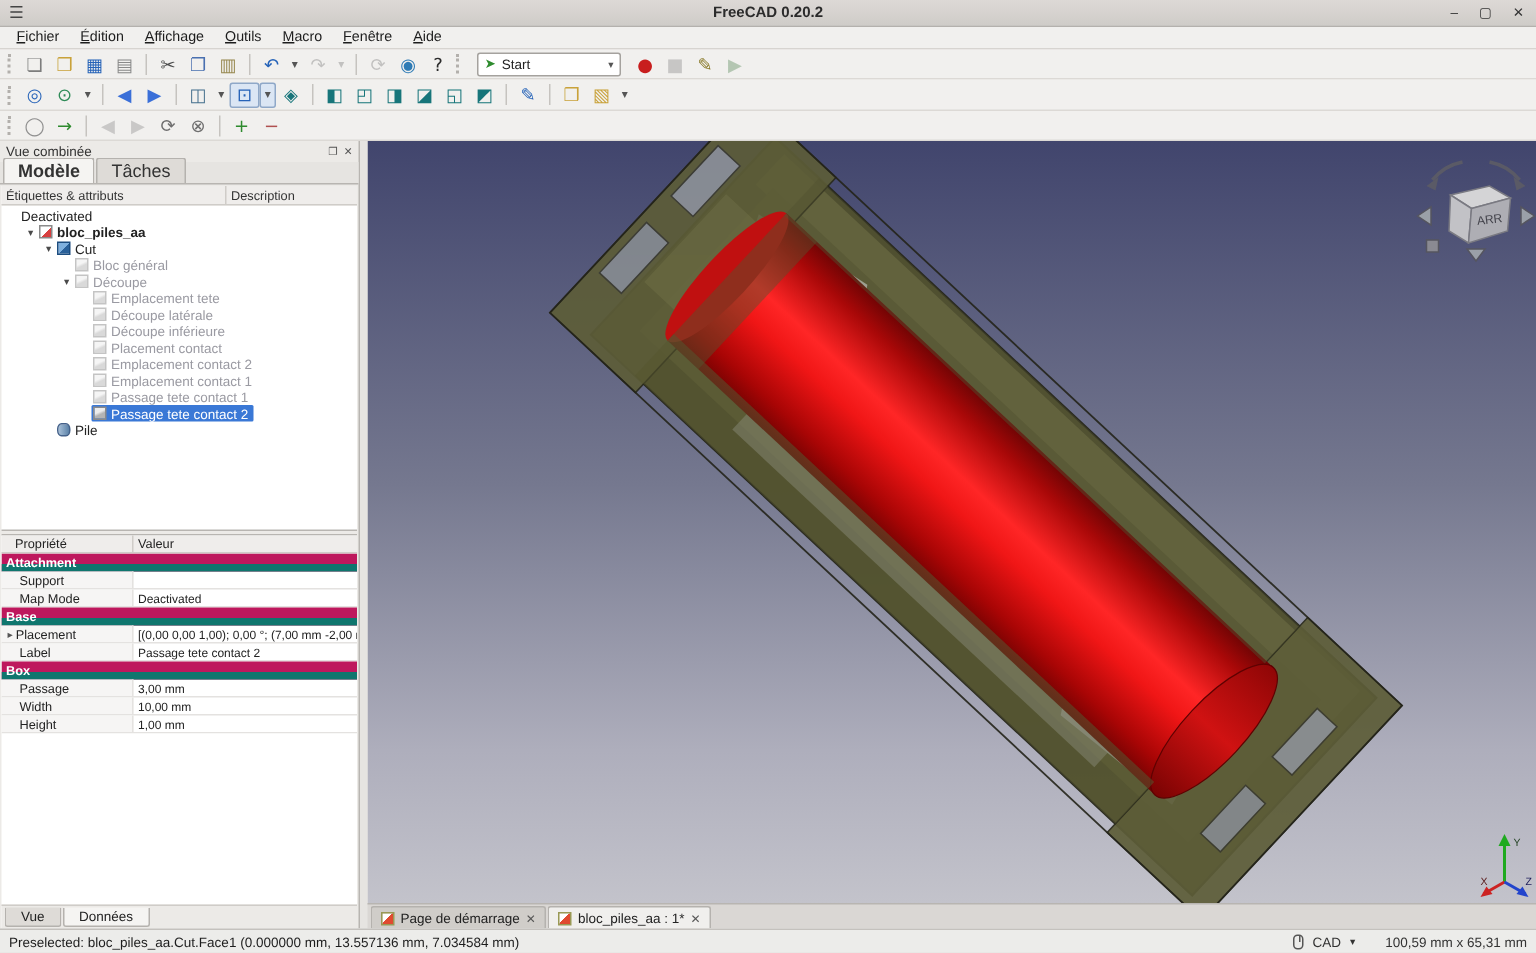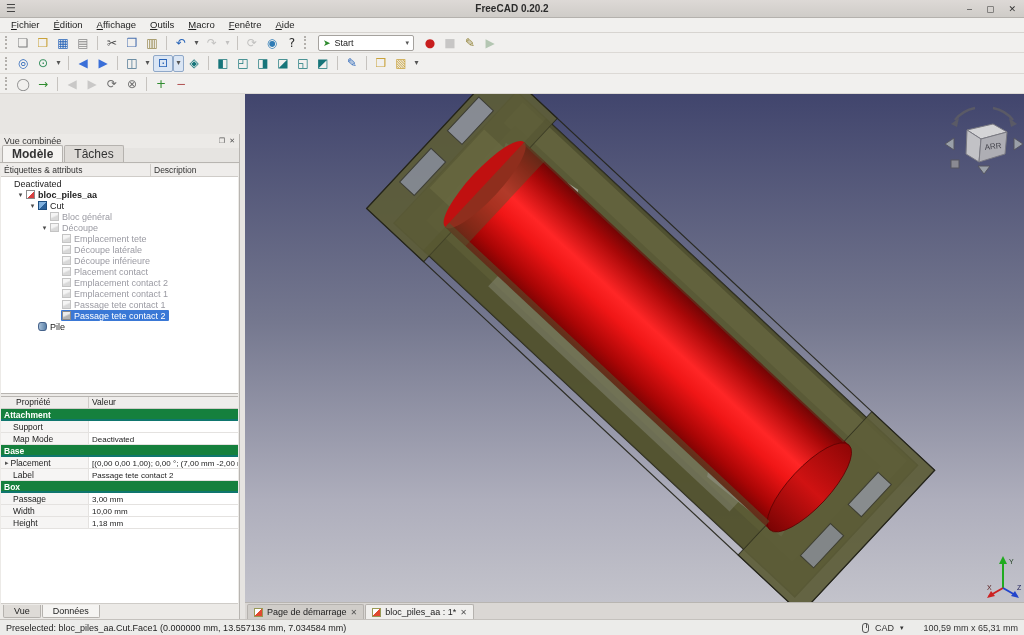--- a/index.html
+++ b/index.html
@@ -34,21 +34,21 @@
   .tb-sep { width:1px; height:14px; background:#c6c3bf; margin:0 4px; }
   .wb-select { display:flex; align-items:center; gap:4px; background:#fff; border:1px solid #a5a29e; border-radius:2px;
                height:16px; width:96px; padding:0 4px; margin:0 6px; font-size:9px; cursor:pointer; }
   .wb-select .wb-icon { color:#2e8b2e; font-size:9px; }
   .wb-select .wb-caret { margin-left:auto; font-size:7px; color:#555; }
 
   
   .main { flex:1; display:flex; min-height:0; }
 
   
-  .combo-panel { width:240px; flex:0 0 240px; background:#eceae7; border-right:1px solid #b8b5b1; display:flex; flex-direction:column;margin-top:40px; }
+  .combo-panel { width:240px; flex:0 0 240px; background:#eceae7; border-right:1px solid #b8b5b1; display:flex; flex-direction:column; }
   .panel-title { height:14px; flex:0 0 14px; display:flex; align-items:center; padding:0 4px; font-size:9px; color:#333; }
   .panel-title .pt-icons { margin-left:auto; display:flex; gap:4px; font-size:7px; color:#555; }
   .panel-tabs { height:15px; flex:0 0 15px; display:flex; align-items:flex-end; padding-left:2px; background:#e6e4e1; border-bottom:1px solid #b8b5b1; }
   .ptab { font-size:12px; padding:1px 9px 1px 9px; border:1px solid #b5b2ae; border-bottom:none; background:#dedbd7; color:#333;
           border-radius:2px 2px 0 0; margin-right:1px; cursor:pointer; }
   .ptab.active { background:#f5f4f2; font-weight:bold; }
 
   .tree-wrap { flex:0 0 230px; display:flex; flex-direction:column; background:#fff; border-bottom:1px solid #b8b5b1; margin:1px 1px 0 1px; }
   .tree-header { display:flex; height:13px; flex:0 0 13px; background:#efedeb; border-bottom:1px solid #cfccc8; font-size:8.5px; color:#333; }
   .tree-header .th1 { width:150px; padding:1px 3px; border-right:1px solid #cfccc8; }
@@ -62,24 +62,24 @@
   .sel.dim .ticon { opacity:.5; }
   .sel.bold .tlabel { font-weight:bold; }
   .ticon { width:9px; height:9px; margin-right:3px; display:inline-block; flex:0 0 9px; }
   .ticon.doc { background:linear-gradient(135deg,#ffffff 55%,#d84040 55%); border:1px solid #8a8a8a; }
   .ticon.cut { background:linear-gradient(135deg,#7fb0de 50%,#2a6099 50%); border:1px solid #1c4d80; }
   .ticon.cube { background:linear-gradient(155deg,#ececec 40%,#b4b4b4 60%); border:1px solid #8a8a8a; }
   .ticon.cyl { background:linear-gradient(90deg,#a8c0d8,#5c82a8); border:1px solid #44618a; border-radius:3px/4px; }
 
   .prop-wrap { flex:1; display:flex; flex-direction:column; background:#fff; margin:2px 1px 0 1px; border-top:1px solid #b8b5b1; min-height:0; }
   .prop-header { display:flex; height:12px; flex:0 0 12px; background:#efedeb; border-bottom:1px solid #cfccc8; font-size:8.5px; }
-  .prop-header .ph1 { width:88px; padding:0 15px; border-right:1px solid #cfccc8; }
+  .prop-header .ph1 { width:88px; padding:0 9px; border-right:1px solid #cfccc8; }
   .prop-header .ph2 { flex:1; padding:0 3px; }
   .props { overflow:hidden; }
-  .prop-section { height:12px; background:#15803d; color:#fff; font-weight:bold; font-size:8.5px; padding:1px 3px; border-bottom:2px solid #0f766e; }
+  .prop-section { height:12px; background:#be185d; color:#fff; font-weight:bold; font-size:8.5px; padding:1px 3px; border-bottom:5px solid #0f766e; }
   .prop-row { display:flex; height:12px; border-bottom:1px solid #e4e2e0; font-size:8.5px; }
   .prop-label { width:88px; flex:0 0 88px; background:#f6f5f4; border-right:1px solid #e4e2e0; padding:1px 2px 0 4px; display:flex; align-items:center; white-space:nowrap; overflow:hidden; }
   .prop-label .parrow { font-size:7px; color:#555; margin-right:2px; }
   .prop-label .plab { padding-left:8px; }
   .prop-label .parrow + .plab { padding-left:0; }
   .prop-value { flex:1; padding:1px 3px 0 3px; white-space:nowrap; overflow:hidden; font-size:8px; display:flex; align-items:center; }
 
   .panel-bottom-tabs { flex:0 0 16px; display:flex; align-items:center; background:#eceae7; padding-left:2px; border-top:1px solid #cfccc8; }
   .btab { font-size:9px; padding:1px 10px; border:1px solid #b5b2ae; border-top:none; background:#dedbd7; border-radius:0 0 2px 2px; margin-right:1px; cursor:pointer; }
   .btab.active { background:#f5f4f2; }
@@ -570,21 +570,21 @@
                 <span class="plab">Width</span>
               </div>
               <div class="prop-value">10,00 mm</div>
             </div>
 
             <div class="prop-row">
               <div class="prop-label">
 
                 <span class="plab">Height</span>
               </div>
-              <div class="prop-value">1,18 mm</div>
+              <div class="prop-value">1,00 mm</div>
             </div>
           </div>
         <div style="flex:1"></div>
         <div class="panel-bottom-tabs">
 
             <span class="btab">Vue</span>
 
             <span class="btab active">Données</span>
           </div>
       </div>

